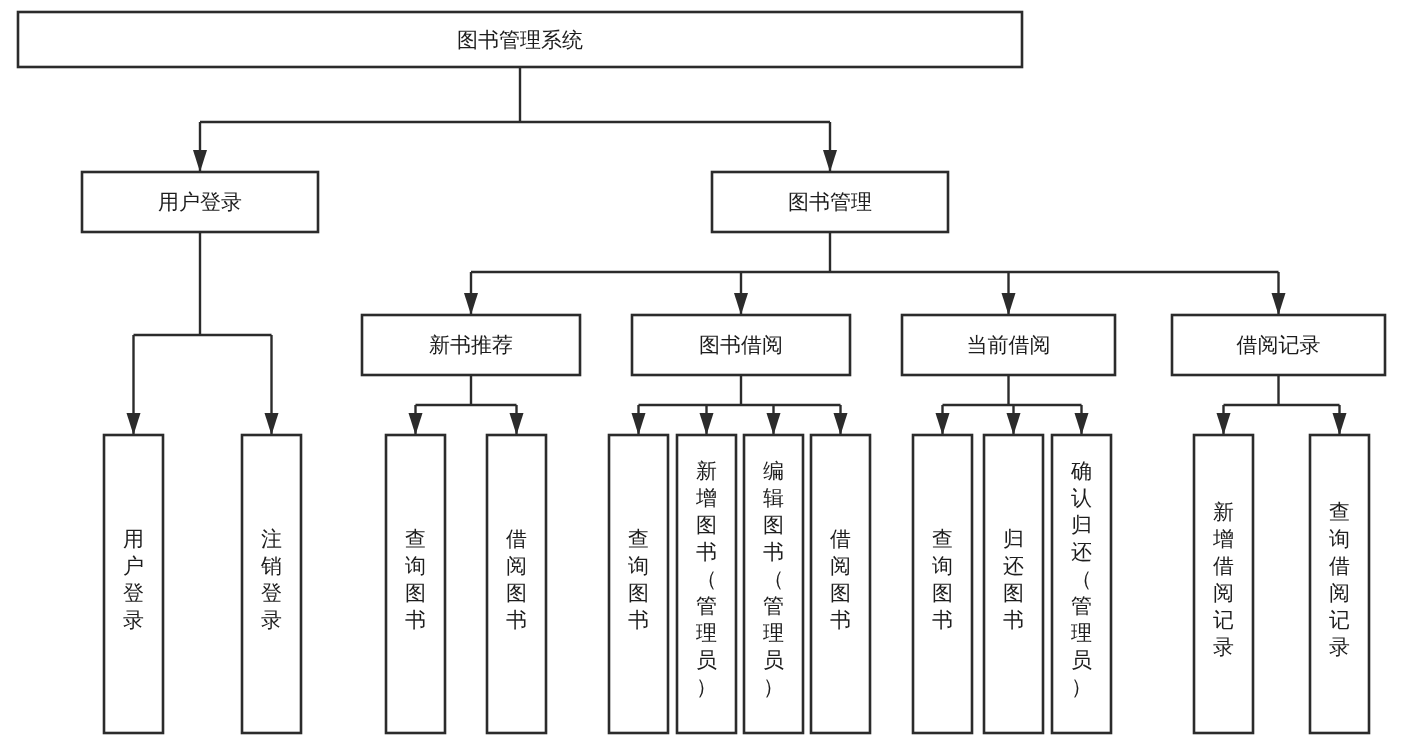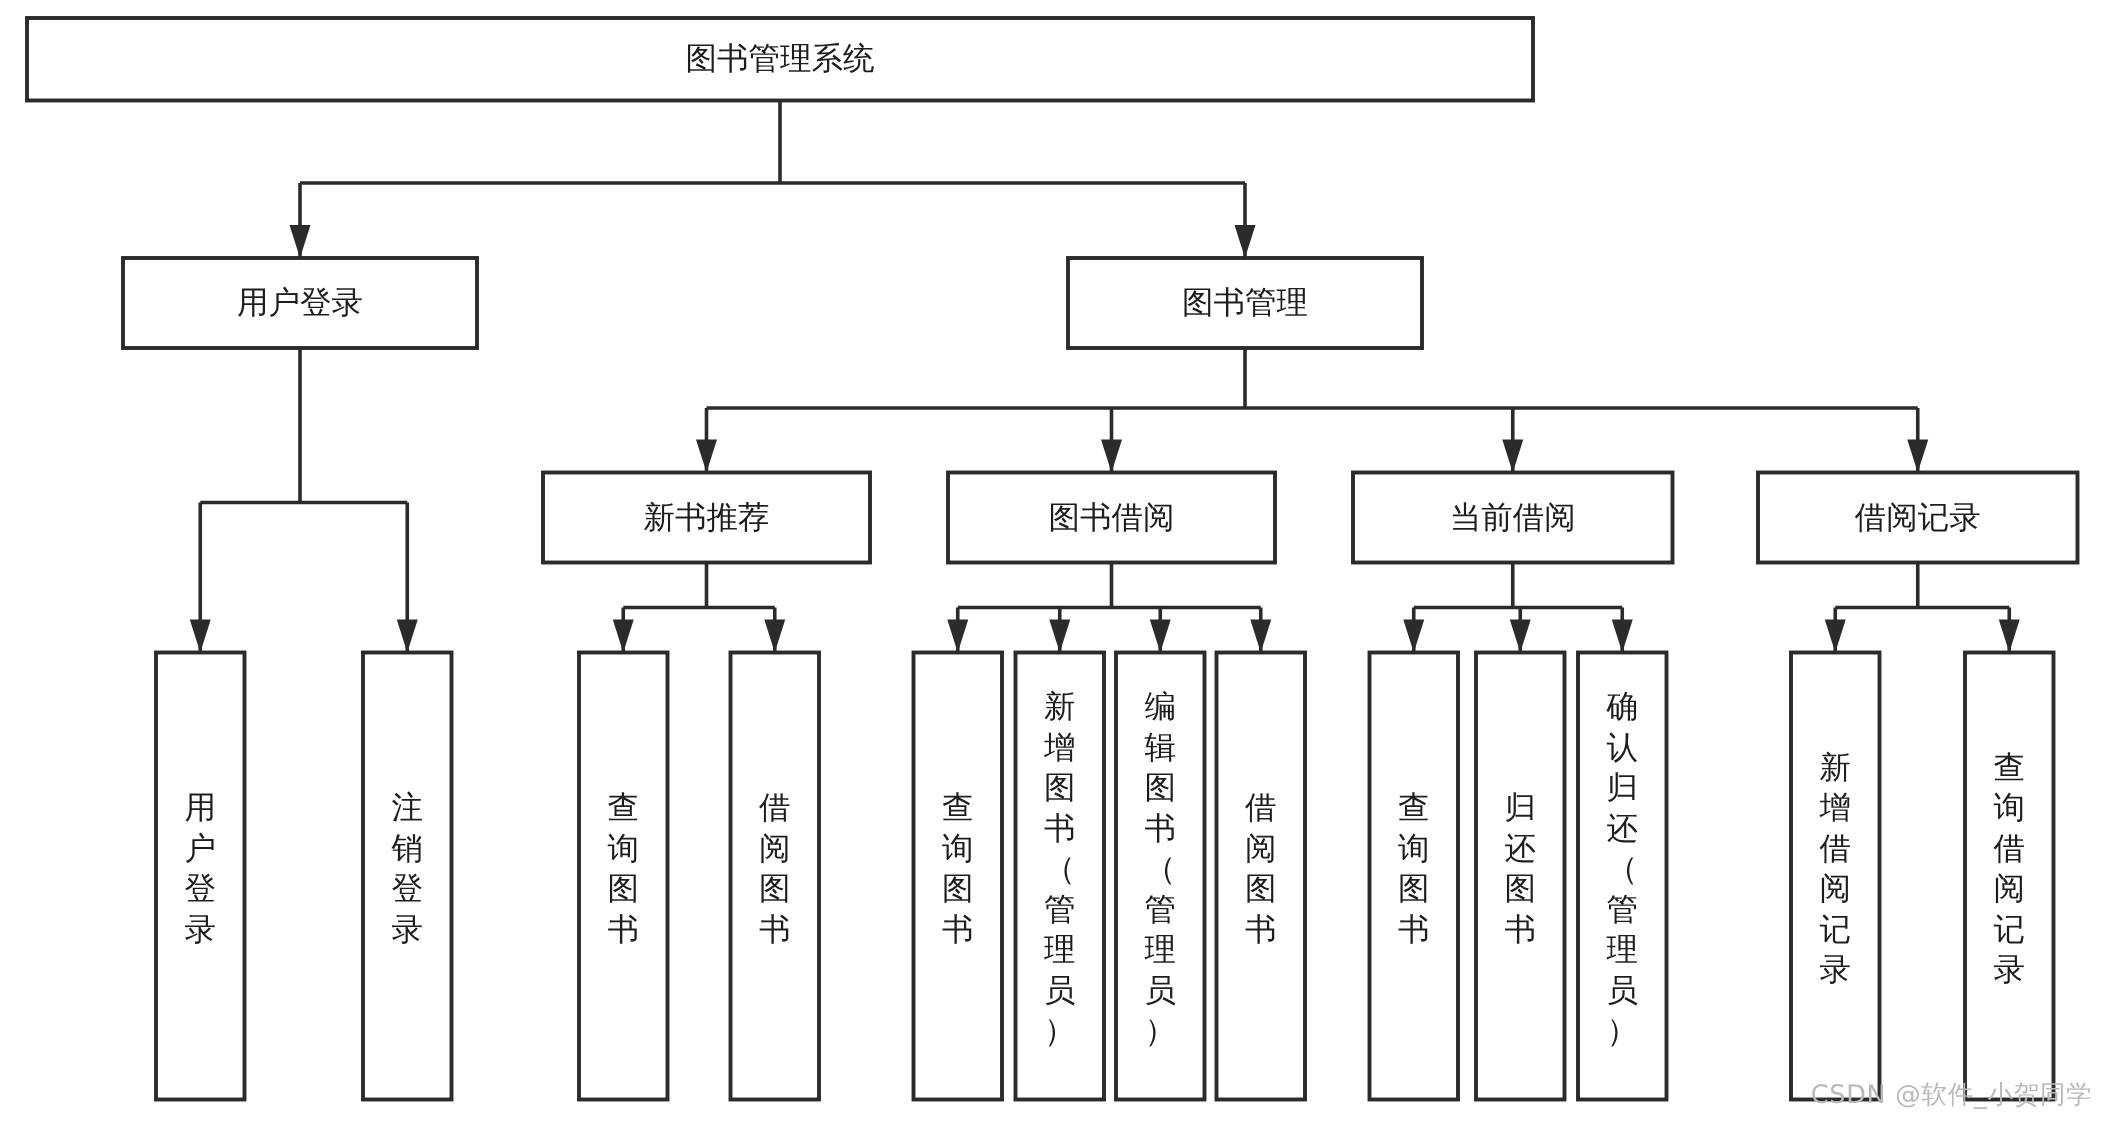--- a/index.html
+++ b/index.html
@@ -208,15 +208,14 @@
           <rect x="1194" y="435" width="59" height="298" class="node-box"></rect>
           <text x="1223.5" y="518.5" class="node-label-v"><tspan x="1223.5" dy="0">新</tspan><tspan x="1223.5" dy="27">增</tspan><tspan x="1223.5" dy="27">借</tspan><tspan x="1223.5" dy="27">阅</tspan><tspan x="1223.5" dy="27">记</tspan><tspan x="1223.5" dy="27">录</tspan></text>
         </g>
         <g>
           <rect x="1310" y="435" width="59" height="298" class="node-box"></rect>
           <text x="1339.5" y="518.5" class="node-label-v"><tspan x="1339.5" dy="0">查</tspan><tspan x="1339.5" dy="27">询</tspan><tspan x="1339.5" dy="27">借</tspan><tspan x="1339.5" dy="27">阅</tspan><tspan x="1339.5" dy="27">记</tspan><tspan x="1339.5" dy="27">录</tspan></text>
         </g>
       </g>
   </svg>
 
-  <div class="watermark">CSDN @软件_小贺同学</div>
 
 </div>
 
 </body></html>

